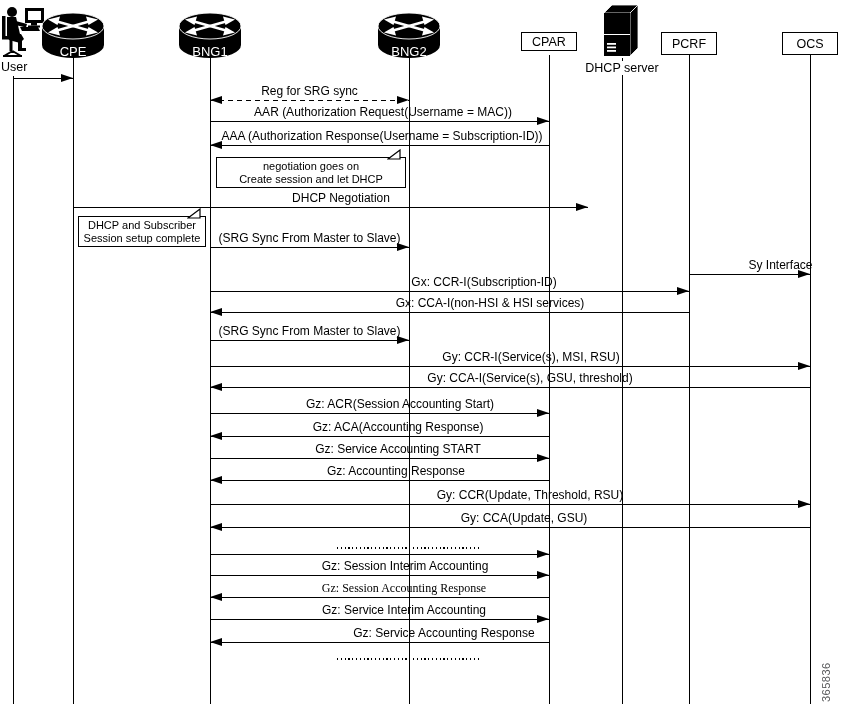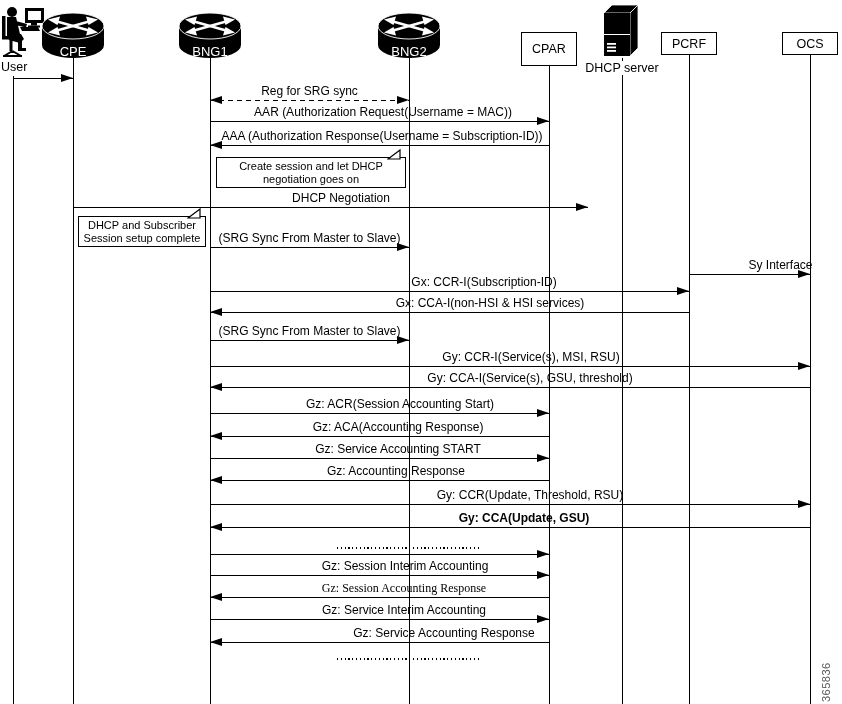--- a/index.html
+++ b/index.html
@@ -92,43 +92,43 @@
     <div class="head-right" style="left: 537px; top: 454px;"></div>
     <div class="msg-label" style="left: 398px; top: 442px;">Gz: Service Accounting START</div>
     <div class="msg-line" style="left: 210px; width: 339px; top: 480px;"></div>
     <div class="head-left" style="left: 210px; top: 476px;"></div>
     <div class="msg-label" style="left: 396px; top: 464px;">Gz: Accounting Response</div>
     <div class="msg-line" style="left: 210px; width: 600px; top: 504px;"></div>
     <div class="head-right" style="left: 798px; top: 500px;"></div>
     <div class="msg-label" style="left: 530px; top: 488px;">Gy: CCR(Update, Threshold, RSU)</div>
     <div class="msg-line" style="left: 210px; width: 600px; top: 527px;"></div>
     <div class="head-left" style="left: 210px; top: 523px;"></div>
-    <div class="msg-label" style="left: 524px; top: 511px; font-weight: bold;">Gy: CCA(Update, GSU)</div>
+    <div class="msg-label" style="left: 524px; top: 511px;">Gy: CCA(Update, GSU)</div>
     <div class="msg-line" style="left: 210px; width: 339px; top: 554px;"></div>
     <div class="head-right" style="left: 537px; top: 550px;"></div>
     <div class="msg-line" style="left: 210px; width: 339px; top: 575px;"></div>
     <div class="head-right" style="left: 537px; top: 571px;"></div>
     <div class="msg-label" style="left: 405px; top: 559px;">Gz: Session Interim Accounting</div>
     <div class="msg-line" style="left: 210px; width: 339px; top: 597px;"></div>
     <div class="head-left" style="left: 210px; top: 593px;"></div>
     <div class="msg-label" style="left: 404px; top: 581px; font-family: Liberation Serif, serif;">Gz: Session Accounting Response</div>
     <div class="msg-line" style="left: 210px; width: 339px; top: 619px;"></div>
     <div class="head-right" style="left: 537px; top: 615px;"></div>
     <div class="msg-label" style="left: 404px; top: 603px;">Gz: Service Interim Accounting</div>
     <div class="msg-line" style="left: 210px; width: 339px; top: 642px;"></div>
     <div class="head-left" style="left: 210px; top: 638px;"></div>
     <div class="msg-label" style="left: 404px; top: 626px; margin-left: 40px;">Gz: Service Accounting Response</div>
     <div class="dots" style="left: 408px; top: 547px; width: 142px;"></div>
     <div class="dots" style="left: 408px; top: 658px; width: 142px;"></div>
     <div class="note" style="left: 216px; top: 157px; width: 190px; height: 31px;">
       <span class="fold"><svg width="14" height="11" viewBox="0 0 14 11">
           <path d="M1 10 L13 10 L13 1 Z" fill="#fff" stroke="#000" stroke-width="1.2"></path>
         </svg></span>
+      <div>negotiation goes on</div>
       <div>Create session and let DHCP</div>
-      <div>negotiation goes on</div>
     </div>
     <div class="note" style="left: 78px; top: 216px; width: 128px; height: 31px;">
       <span class="fold"><svg width="14" height="11" viewBox="0 0 14 11">
           <path d="M1 10 L13 10 L13 1 Z" fill="#fff" stroke="#000" stroke-width="1.2"></path>
         </svg></span>
       <div>DHCP and Subscriber</div>
       <div>Session setup complete</div>
     </div>
     <div class="icon-wrap" style="left: 0px; top: 3px;"><svg width="46" height="57" viewBox="0 0 46 57">
     <rect x="25" y="5" width="19" height="15" fill="#000"></rect>
@@ -189,21 +189,21 @@
           <line x1="16" y1="9.5" x2="48" y2="18.5"></line>
     </g>
     <g fill="#fff">
       <polygon points="57,7.5 45,4.5 47.5,13"></polygon>
           <polygon points="7,20.5 19,23.5 16.5,15"></polygon>
       <polygon points="57,20.5 45,23.5 47.5,15"></polygon>
           <polygon points="7,7.5 19,4.5 16.5,13"></polygon>
     </g>
     <text x="32" y="43.5" fill="#fff" font-size="13" text-anchor="middle">BNG2</text>
   </svg></div>
-    <div class="actor-box" style="left: 521px; top: 32px; width: 56px; height: 34px;">
+    <div class="actor-box" style="left: 521px; top: 32px; width: 56px; height: 19px;">
       <span>CPAR</span>
     </div>
     <div class="icon-wrap" style="left: 603px; top: 3px;"><svg width="38" height="55" viewBox="0 0 38 55">
     <polygon points="27,10 35,2 35,45 27,53" fill="#000" stroke="#fff" stroke-width="0.8"></polygon>
     <polygon points="1,10 9,2 35,2 27,10" fill="#000" stroke="#fff" stroke-width="0.8"></polygon>
     <rect x="1" y="10" width="26" height="43" fill="#000"></rect>
     <rect x="1" y="31" width="26" height="1" fill="#fff"></rect>
     <rect x="4" y="40" width="9" height="1.8" fill="#fff"></rect>
     <rect x="4" y="43.5" width="9" height="1.8" fill="#fff"></rect>
     <rect x="4" y="47" width="9" height="1.8" fill="#fff"></rect>

